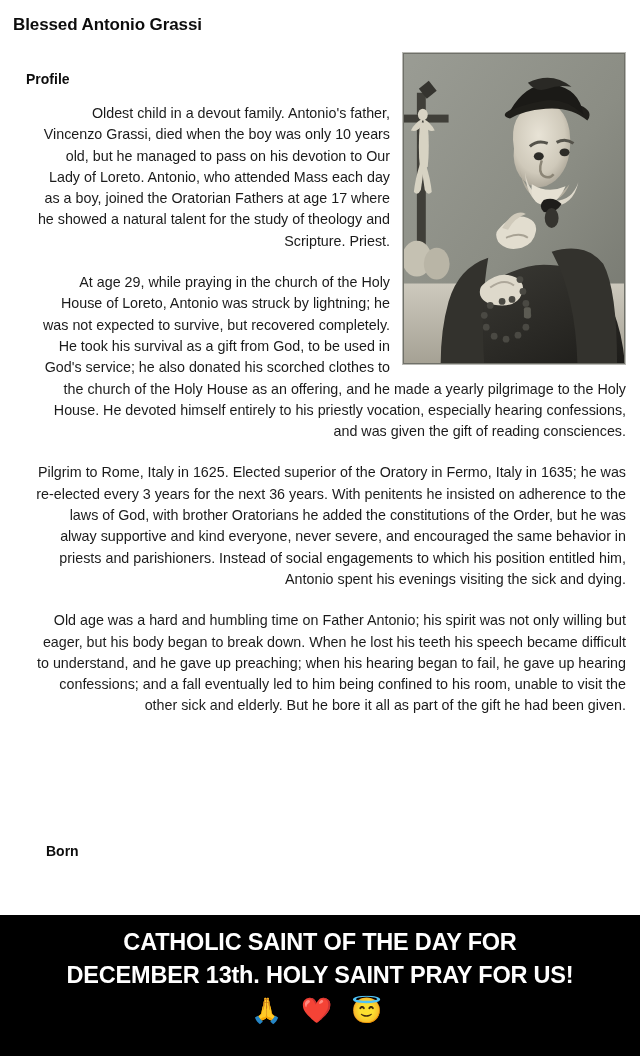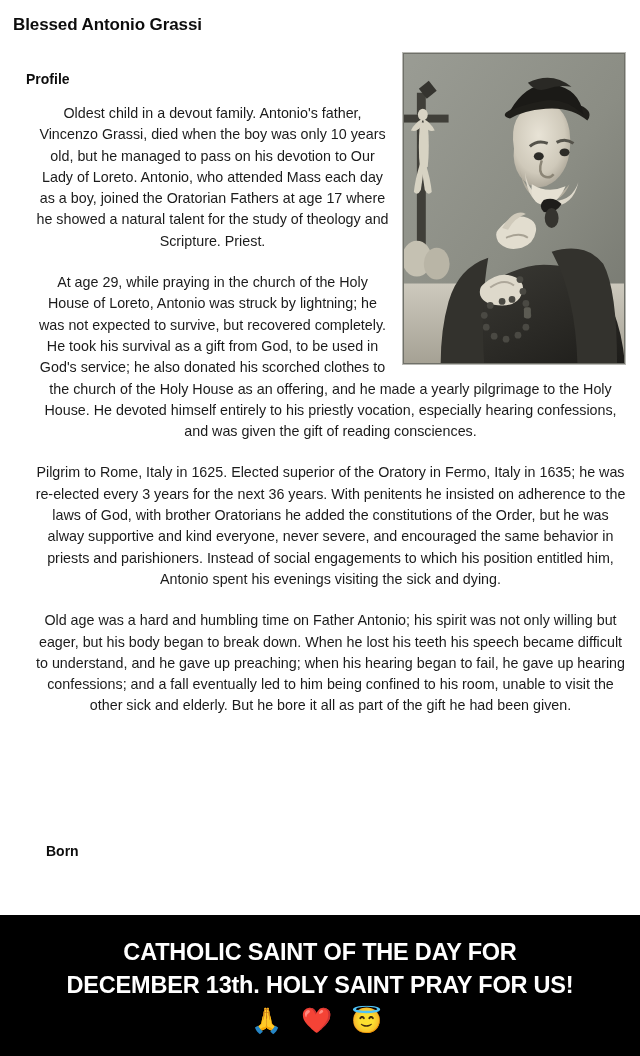--- a/index.html
+++ b/index.html
@@ -60,21 +60,21 @@
   .portrait svg { display: block; width: 100%; height: 100%; }
 
   .body-text {
     position: absolute;
     left: 35px;
     top: 103px;
     width: 591px;
     font-size: 14.3px;
     line-height: 21.3px;
     color: #1b1b1b;
-    text-align: center;
+    text-align: right;
   }
   .wrap-spacer {
     float: right;
     width: 236px;
     height: 268px;
     shape-outside: content-box;
   }
   .body-text p {
     margin: 0 0 20px 0;
   }
@@ -95,21 +95,21 @@
     top: 915px;
     width: 640px;
     height: 141px;
     background: #000000;
     color: #ffffff;
     text-align: center;
     overflow: hidden;
   }
   .banner-text {
     margin: 0;
-    padding-top: 21px;
+    padding-top: 11px;
     font-size: 23.5px;
     font-weight: bold;
     line-height: 33px;
     letter-spacing: -0.2px;
     white-space: pre-line;
   }
   .banner-emoji {
     margin-top: 3px;
     font-size: 25px;
     line-height: 30px;

